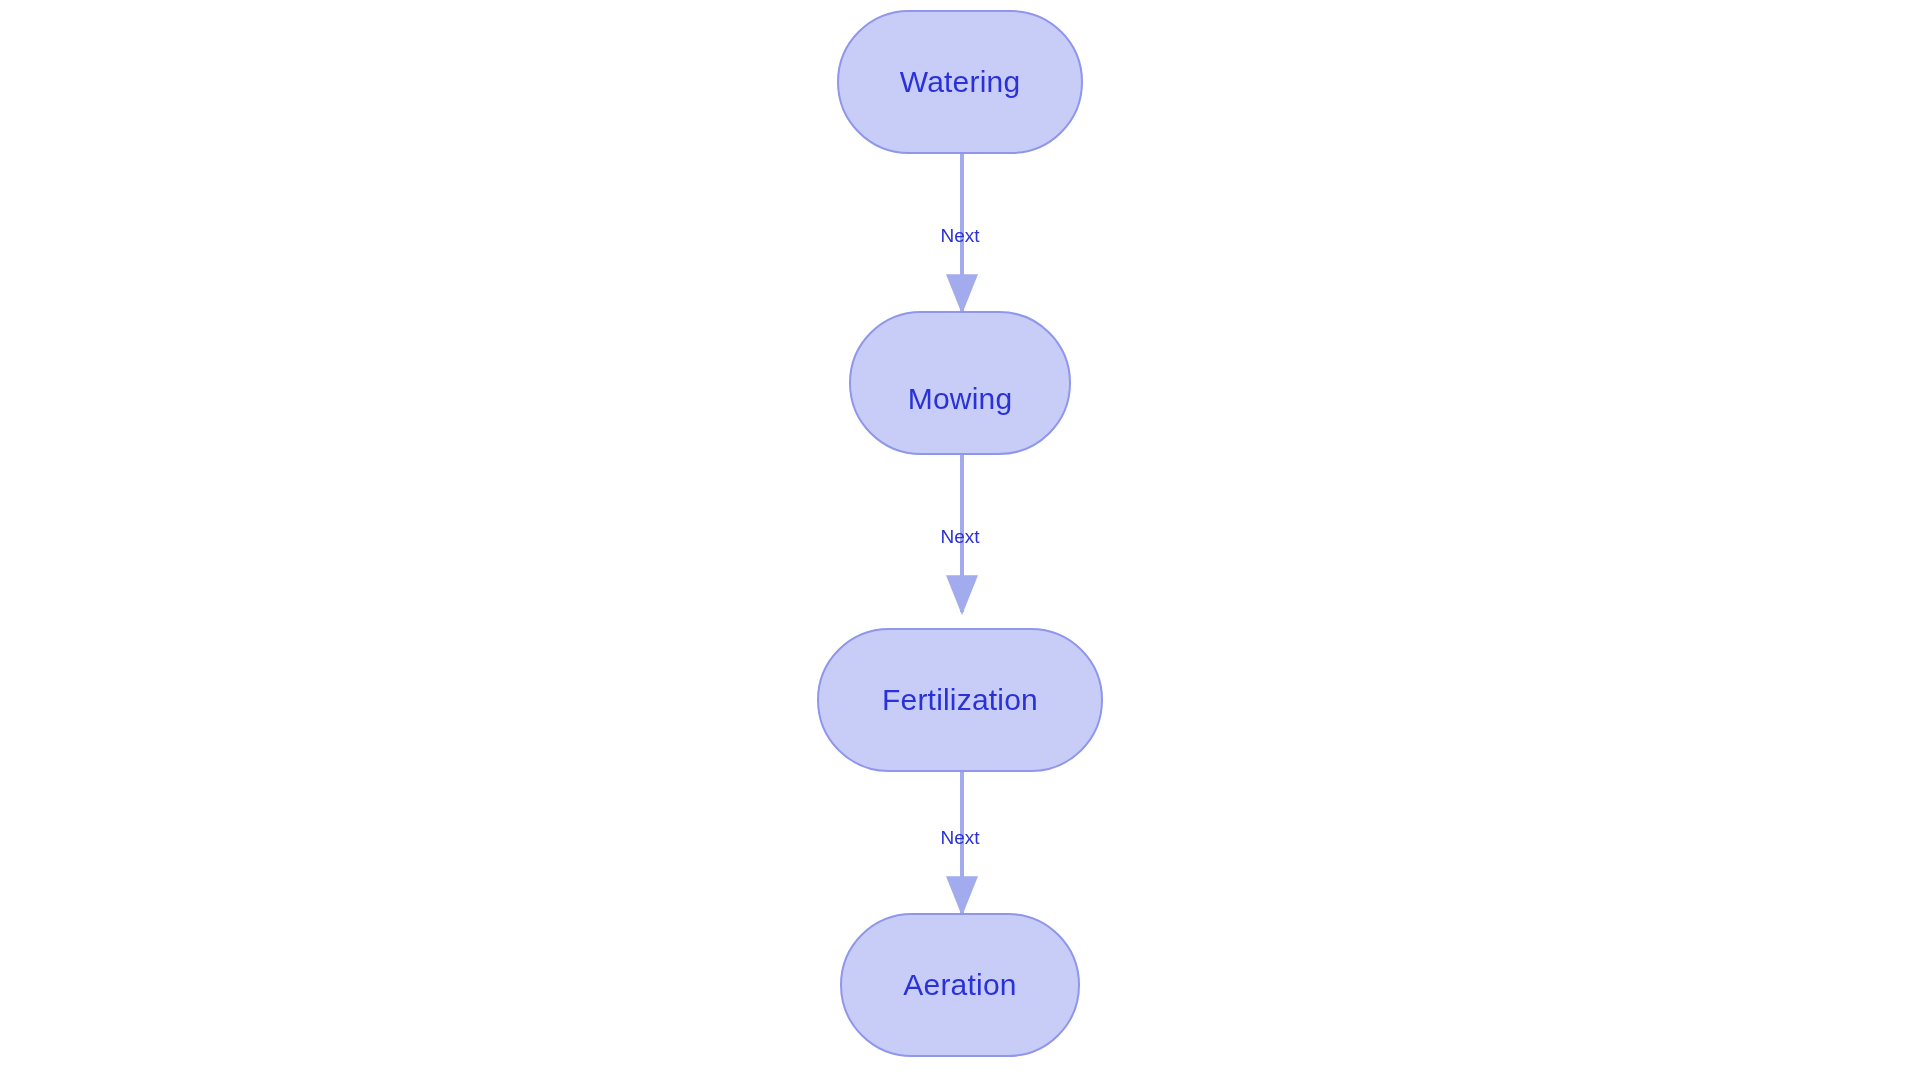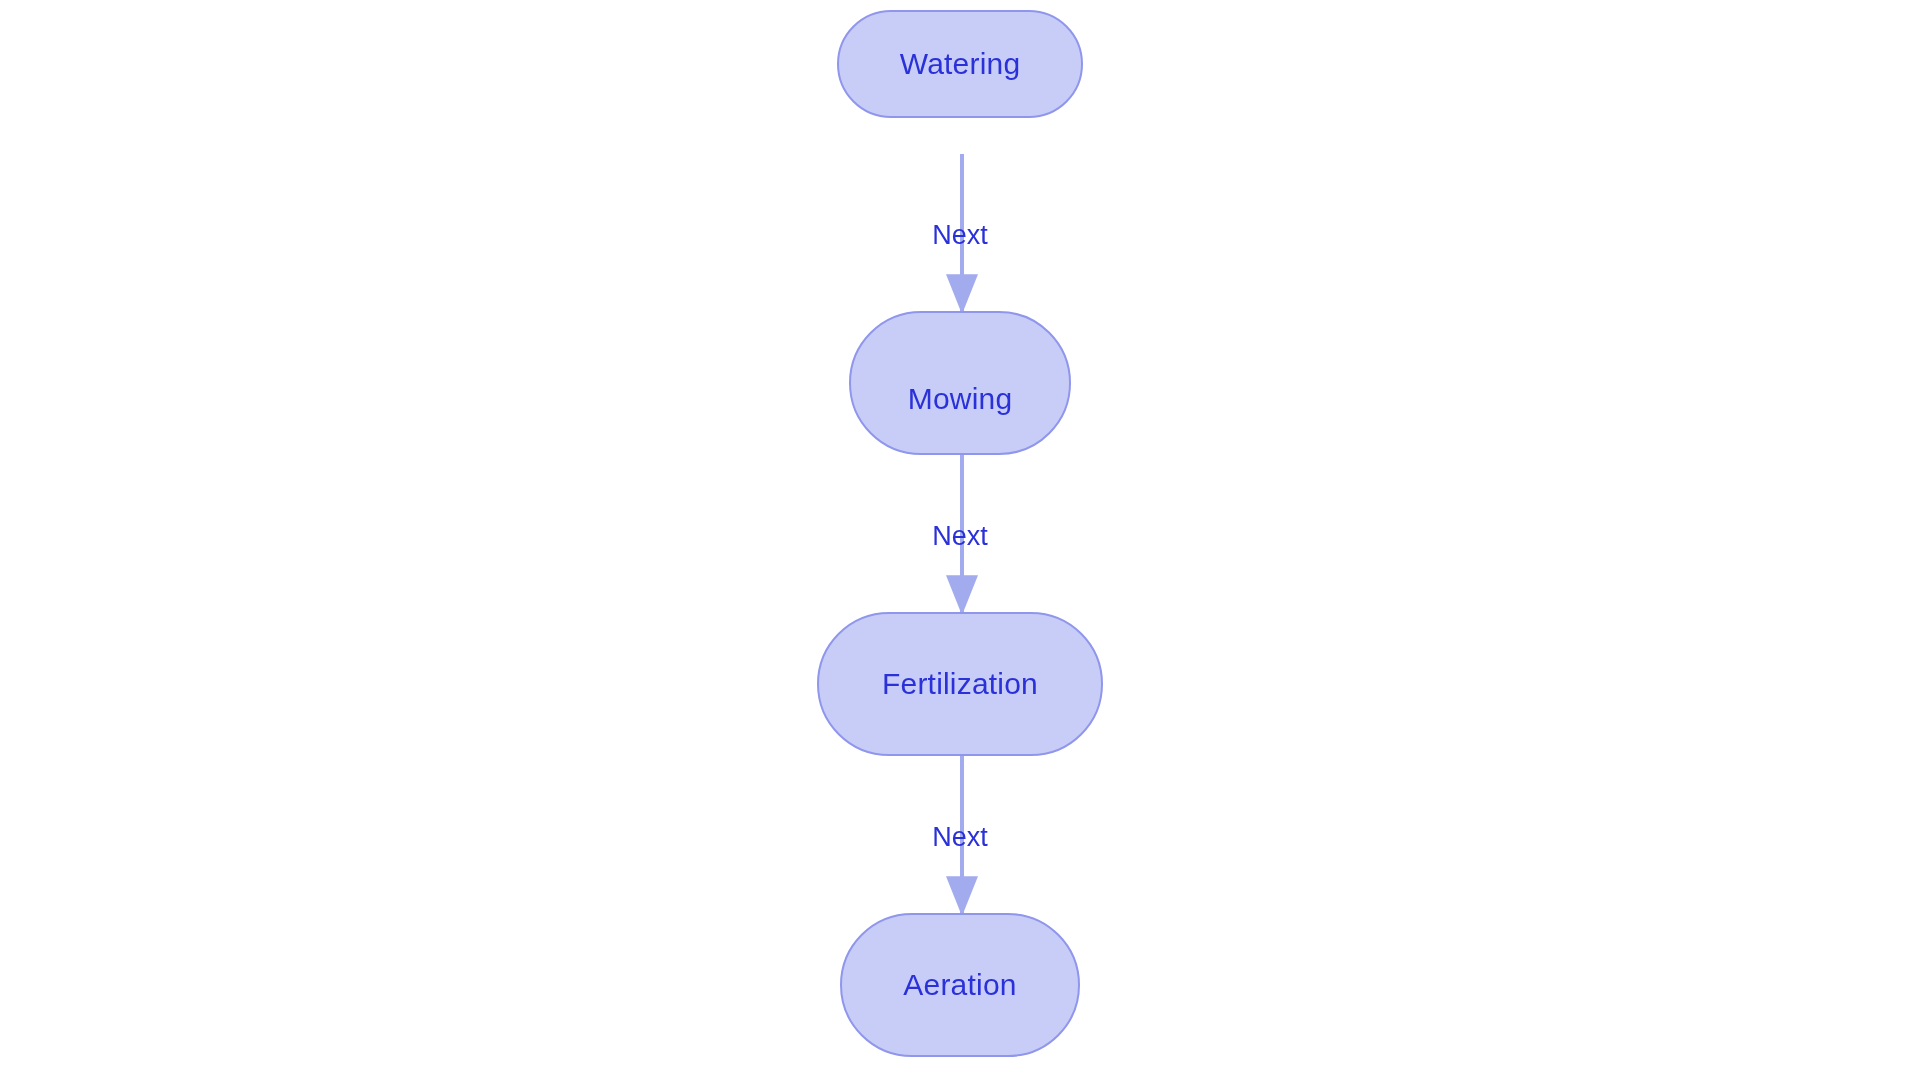--- a/index.html
+++ b/index.html
@@ -45,21 +45,21 @@
     font-weight: 400;
     line-height: 1;
     letter-spacing: 0.2px;
     white-space: nowrap;
     font-family: "Liberation Sans", "DejaVu Sans", sans-serif;
   }
   .edge-label {
     position: absolute;
     transform: translate(-50%, -50%);
     color: #2b31d8;
-    font-size: 27px;
+    font-size: 19px;
     line-height: 1;
     white-space: nowrap;
     background: transparent;
     font-family: "Liberation Sans", "DejaVu Sans", sans-serif;
   }
 </style>
 </head>
 <body>
 
 <div id="flow-canvas">
@@ -71,27 +71,27 @@
       </marker>
     </defs>
     <g id="edge-lines">
         <line x1="962" y1="154" x2="962" y2="311" stroke="#a2abed" stroke-width="4" marker-end="url(#arrowhead)"></line>
         <line x1="962" y1="455" x2="962" y2="612" stroke="#a2abed" stroke-width="4" marker-end="url(#arrowhead)"></line>
         <line x1="962" y1="756" x2="962" y2="913" stroke="#a2abed" stroke-width="4" marker-end="url(#arrowhead)"></line>
       </g>
   </svg>
 
   <div id="node-layer">
-      <div class="node" style="left: 960px; top: 10px; width: 246px; height: 108px; background: rgb(200, 205, 248); border-color: rgb(143, 150, 236);">
+      <div class="node" style="left: 960px; top: 10px; width: 246px; height: 144px; background: rgb(200, 205, 248); border-color: rgb(143, 150, 236);">
         <span class="node-label" style="color: rgb(43, 49, 216);">Watering</span>
       </div>
       <div class="node" style="left: 960px; top: 311px; width: 222px; height: 144px; background: rgb(200, 205, 248); border-color: rgb(143, 150, 236);">
         <span class="node-label" style="color: rgb(43, 49, 216); margin-top: 32px;">Mowing</span>
       </div>
-      <div class="node" style="left: 960px; top: 612px; width: 286px; height: 144px; background: rgb(200, 205, 248); border-color: rgb(143, 150, 236);">
+      <div class="node" style="left: 960px; top: 628px; width: 286px; height: 144px; background: rgb(200, 205, 248); border-color: rgb(143, 150, 236);">
         <span class="node-label" style="color: rgb(43, 49, 216);">Fertilization</span>
       </div>
       <div class="node" style="left: 960px; top: 913px; width: 240px; height: 144px; background: rgb(200, 205, 248); border-color: rgb(143, 150, 236); align-items: center;">
         <span class="node-label" style="color: rgb(43, 49, 216);">Aeration</span>
       </div>
     </div>
   <div id="edge-label-layer">
       <div class="edge-label" style="left: 960px; top: 235px; color: rgb(43, 49, 216);">Next</div>
       <div class="edge-label" style="left: 960px; top: 536px; color: rgb(43, 49, 216);">Next</div>
       <div class="edge-label" style="left: 960px; top: 837px; color: rgb(43, 49, 216);">Next</div>

